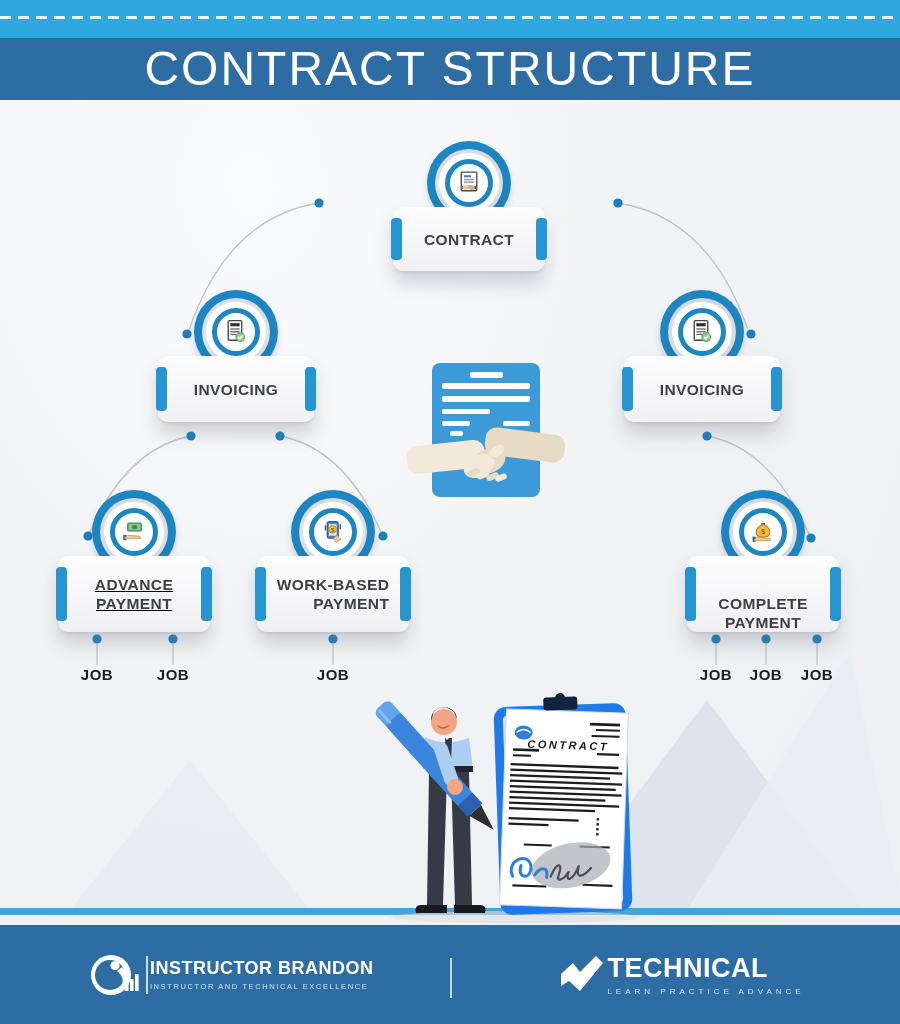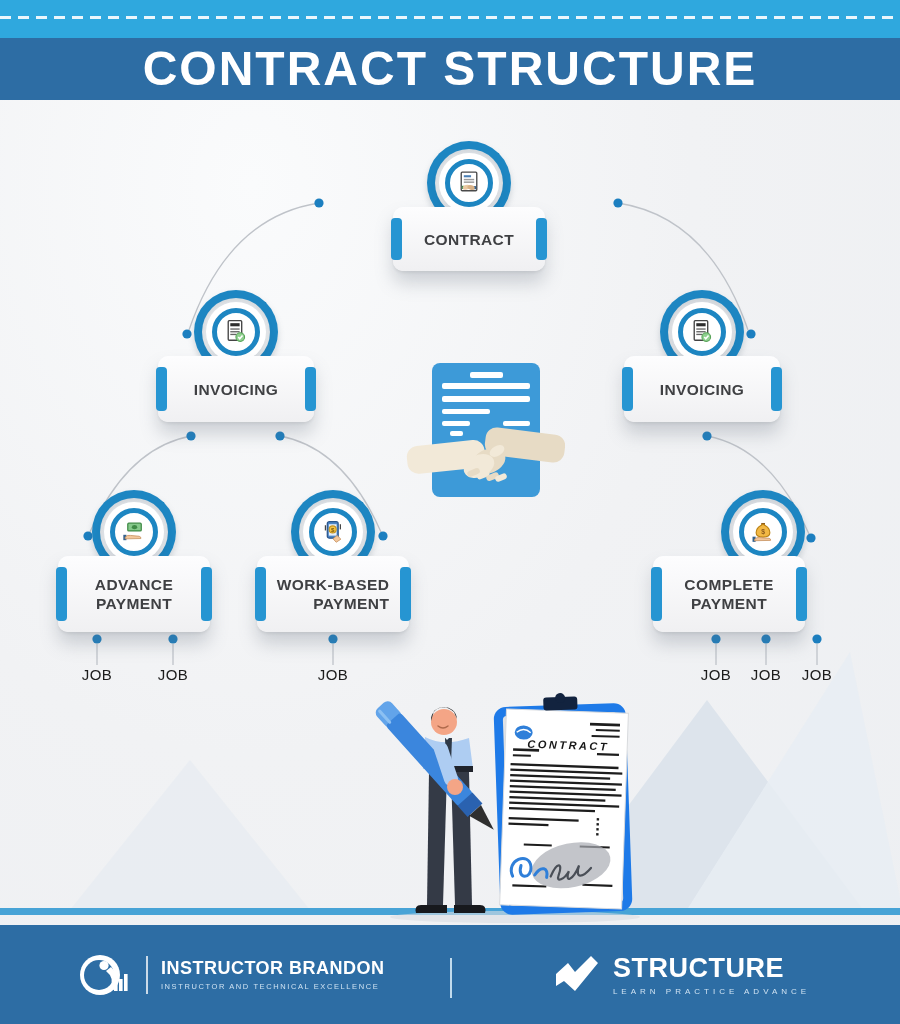--- a/index.html
+++ b/index.html
@@ -5,21 +5,21 @@
   html,body{margin:0;padding:0;background:#e9eaec;font-family:"Liberation Sans",sans-serif;}
   .page{position:relative;width:900px;height:1024px;margin:0 auto;overflow:hidden;
         background:radial-gradient(ellipse at 28% 18%, #fafbfc 0%, #f1f2f4 48%, #edeff2 100%);}
 
   
   .top-band{position:absolute;left:0;top:0;width:100%;height:38px;background:#2fa8de;z-index:6;}
   .top-dashes{position:absolute;left:0;top:16px;width:100%;height:3px;
       background:repeating-linear-gradient(90deg,rgba(255,255,255,.9) 0 11px,rgba(255,255,255,0) 11px 18px);}
   .title-band{position:absolute;left:0;top:38px;width:100%;height:62px;background:#2d6da4;z-index:6;
       display:flex;align-items:center;justify-content:center;}
-  .title-band h1{margin:0;color:#ffffff;font-size:48px;font-weight:bold;letter-spacing:2px;line-height:62px;}
+  .title-band h1{margin:0;color:#ffffff;font-size:48px;font-weight:normal;letter-spacing:2px;line-height:62px;}
 
   
   .tri{position:absolute;width:0;height:0;z-index:1;}
   .tri1{left:552px;top:700px;border-left:155px solid transparent;border-right:155px solid transparent;border-bottom:208px solid #dde4ec;}
   .tri2{left:688px;top:652px;border-left:162px solid transparent;border-right:52px solid transparent;border-bottom:256px solid rgba(232,237,243,.85);}
   .tri3{left:70px;top:760px;border-left:120px solid transparent;border-right:120px solid transparent;border-bottom:150px solid rgba(228,233,240,.55);}
 
   
   .connectors{position:absolute;left:0;top:0;width:900px;height:1024px;z-index:3;pointer-events:none;}
 
@@ -37,41 +37,41 @@
       filter:drop-shadow(0 4px 3px rgba(60,80,100,.22));}
   .icon-disc{position:absolute;left:12px;top:12px;width:60px;height:60px;border-radius:50%;background:#fff;
       box-shadow:0 6px 10px rgba(40,60,80,.2);display:flex;align-items:center;justify-content:center;}
   .icon-ring{width:48px;height:48px;border-radius:50%;border:5px solid #1d86c2;background:#fff;
       display:flex;align-items:center;justify-content:center;box-sizing:border-box;}
 
   
   .box-contract {left:393px;top:207px;width:152px;height:64px;}
   .box-inv-l    {left:158px;top:356px;width:156px;height:66px;}
   .box-inv-r    {left:624px;top:356px;width:156px;height:66px;}
-  .box-advance  {left:58px; top:556px;width:152px;height:76px;}
+  .box-advance  {left:58px; top:556px;width:152px;height:76px;text-decoration:underline;}
   .box-workb    {left:257px;top:556px;width:152px;height:76px;text-align:right;}
-  .box-complete {left:653px;top:556px;width:152px;height:76px;}
+  .box-complete {left:687px;top:556px;width:152px;height:76px;align-items:flex-end;}
   .ic-contract {left:427px;top:141px;}
   .ic-inv-l    {left:194px;top:290px;}
   .ic-inv-r    {left:660px;top:290px;}
   .ic-advance  {left:92px; top:490px;}
   .ic-workb    {left:291px;top:490px;}
   .ic-complete {left:721px;top:490px;}
 
-  .job{position:absolute;top:666px;transform:translateX(-50%);font-weight:normal;font-size:15px;
+  .job{position:absolute;top:666px;transform:translateX(-50%);font-weight:bold;font-size:15px;
        letter-spacing:.5px;color:#1c1c1c;z-index:5;}
 
   
   .center-ill{position:absolute;left:405px;top:355px;z-index:2;}
   .bottom-ill{position:absolute;left:345px;top:693px;z-index:3;}
   .stripe{position:absolute;left:0;top:908px;width:100%;height:7px;background:#47a3d6;z-index:2;}
 
   
   .footer{position:absolute;left:0;top:925px;width:100%;height:99px;background:#2d6da4;z-index:6;display:flex;}
-  .f-half{flex:1;display:flex;align-items:center;justify-content:center;gap:13px;padding-left:14px;}
+  .f-half{flex:1;display:flex;align-items:center;justify-content:center;gap:2px;padding-left:14px;}
   .v-div{width:1.5px;height:38px;background:rgba(255,255,255,.75);}
   .center-div{position:absolute;left:50%;top:33px;width:2px;height:40px;background:rgba(220,238,250,.85);}
   .f-brand{color:#fff;font-weight:bold;font-size:18px;letter-spacing:.5px;}
   .f-brand.big{font-size:27px;letter-spacing:.5px;}
   .f-tag{color:#cfe2f2;font-size:7.5px;letter-spacing:1.6px;margin-top:3px;}
   .f-tag.spaced{font-size:8px;letter-spacing:4px;}
 </style>
 </head>
 <body>
 
@@ -383,19 +383,19 @@
         <div class="f-brand">INSTRUCTOR BRANDON</div>
         <div class="f-tag">INSTRUCTOR AND TECHNICAL EXCELLENCE</div>
       </div>
     </div>
     <div class="center-div"></div>
     <div class="f-half">
       <svg width="46" height="40" viewBox="0 0 46 40">
         <path d="M2,19 L14,8 L21,17 L37,1 L44,8 L21,36 L10,26 L2,31 Z" fill="#fff"></path>
       </svg>
       <div>
-        <div class="f-brand big">STRUCTURE</div>
+        <div class="f-brand big">TECHNICAL</div>
         <div class="f-tag spaced">LEARN PRACTICE ADVANCE</div>
       </div>
     </div>
   </footer>
 
 </div>
 
 </body></html>

